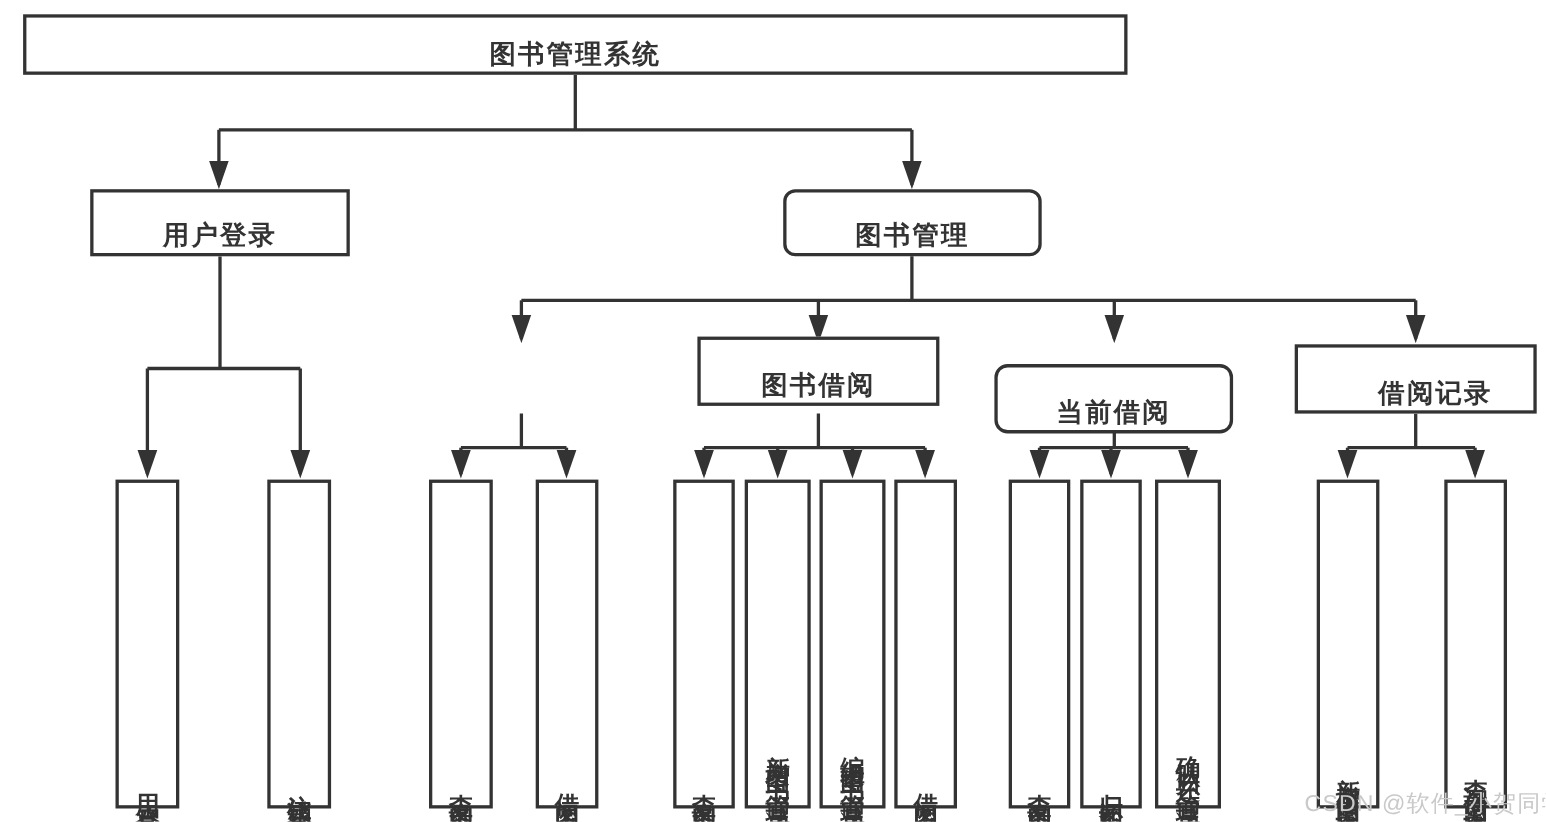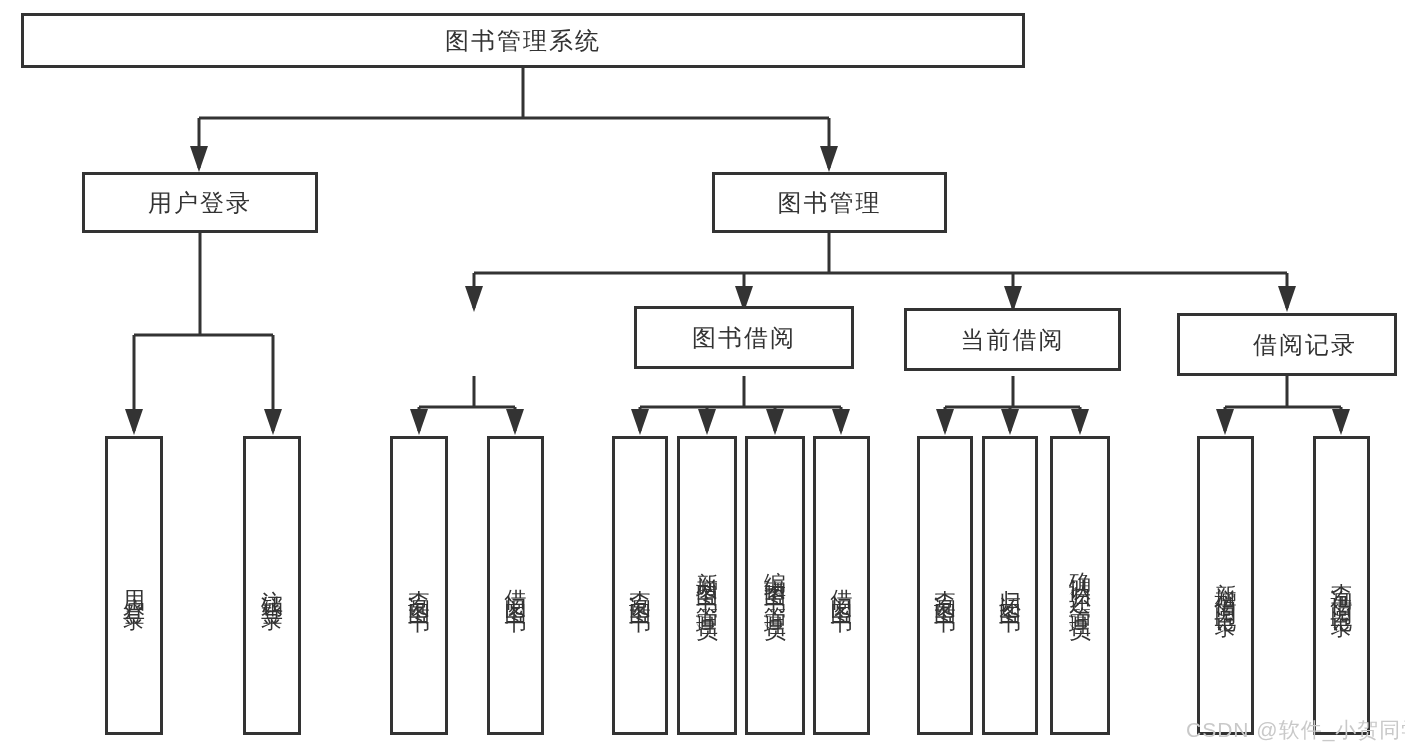--- a/index.html
+++ b/index.html
@@ -11,22 +11,23 @@
     color:#333333;
     overflow:hidden;
   }
   .conn-layer{position:absolute;left:0;top:0;width:1405px;height:747px;z-index:1;}
   .conn{stroke:#333333;stroke-width:3;fill:none;}
   .node{
     position:absolute;
     box-sizing:border-box;
     border:3px solid #333333;
     background:#ffffff;
-    display:flex;align-items:center;justify-content:center;
+    display:flex;align-items:flex-end;justify-content:center;
     z-index:2;
+    font-weight:bold;
   }
   .hbox{font-size:24px;letter-spacing:2px;}
   .vbox{font-size:22px;}
   .vbox .vtext{
     writing-mode:vertical-rl;
     text-orientation:mixed;
     letter-spacing:7px;
     line-height:1.1;
   }
   .watermark{
@@ -84,28 +85,28 @@
     <path class="conn" d="M1341 407 V431" marker-end="url(#ah)"></path>
   </svg>
 
   <div class="node hbox" style="left:21px;top:13px;width:1004px;height:55px;">
     <span>图书管理系统</span>
   </div>
 
   <div class="node hbox" style="left:82px;top:172px;width:236px;height:61px;">
     <span>用户登录</span>
   </div>
-  <div class="node hbox" style="left:712px;top:172px;width:235px;height:61px;">
+  <div class="node hbox" style="left:712px;top:172px;width:235px;height:61px;border-radius:11px;">
     <span>图书管理</span>
   </div>
 
   <div class="node hbox" style="left:634px;top:306px;width:220px;height:63px;">
     <span>图书借阅</span>
   </div>
-  <div class="node hbox" style="left:904px;top:308px;width:217px;height:63px;">
+  <div class="node hbox" style="left:904px;top:331px;width:217px;height:63px;border-radius:12px;">
     <span>当前借阅</span>
   </div>
   <div class="node hbox" style="left:1177px;top:313px;width:220px;height:63px;padding-left:36px;">
     <span>借阅记录</span>
   </div>
 
   <div class="node vbox" style="left:105px;top:436px;width:58px;height:299px;">
     <span class="vtext">用户登录</span>
   </div>
   <div class="node vbox" style="left:243px;top:436px;width:58px;height:299px;">

